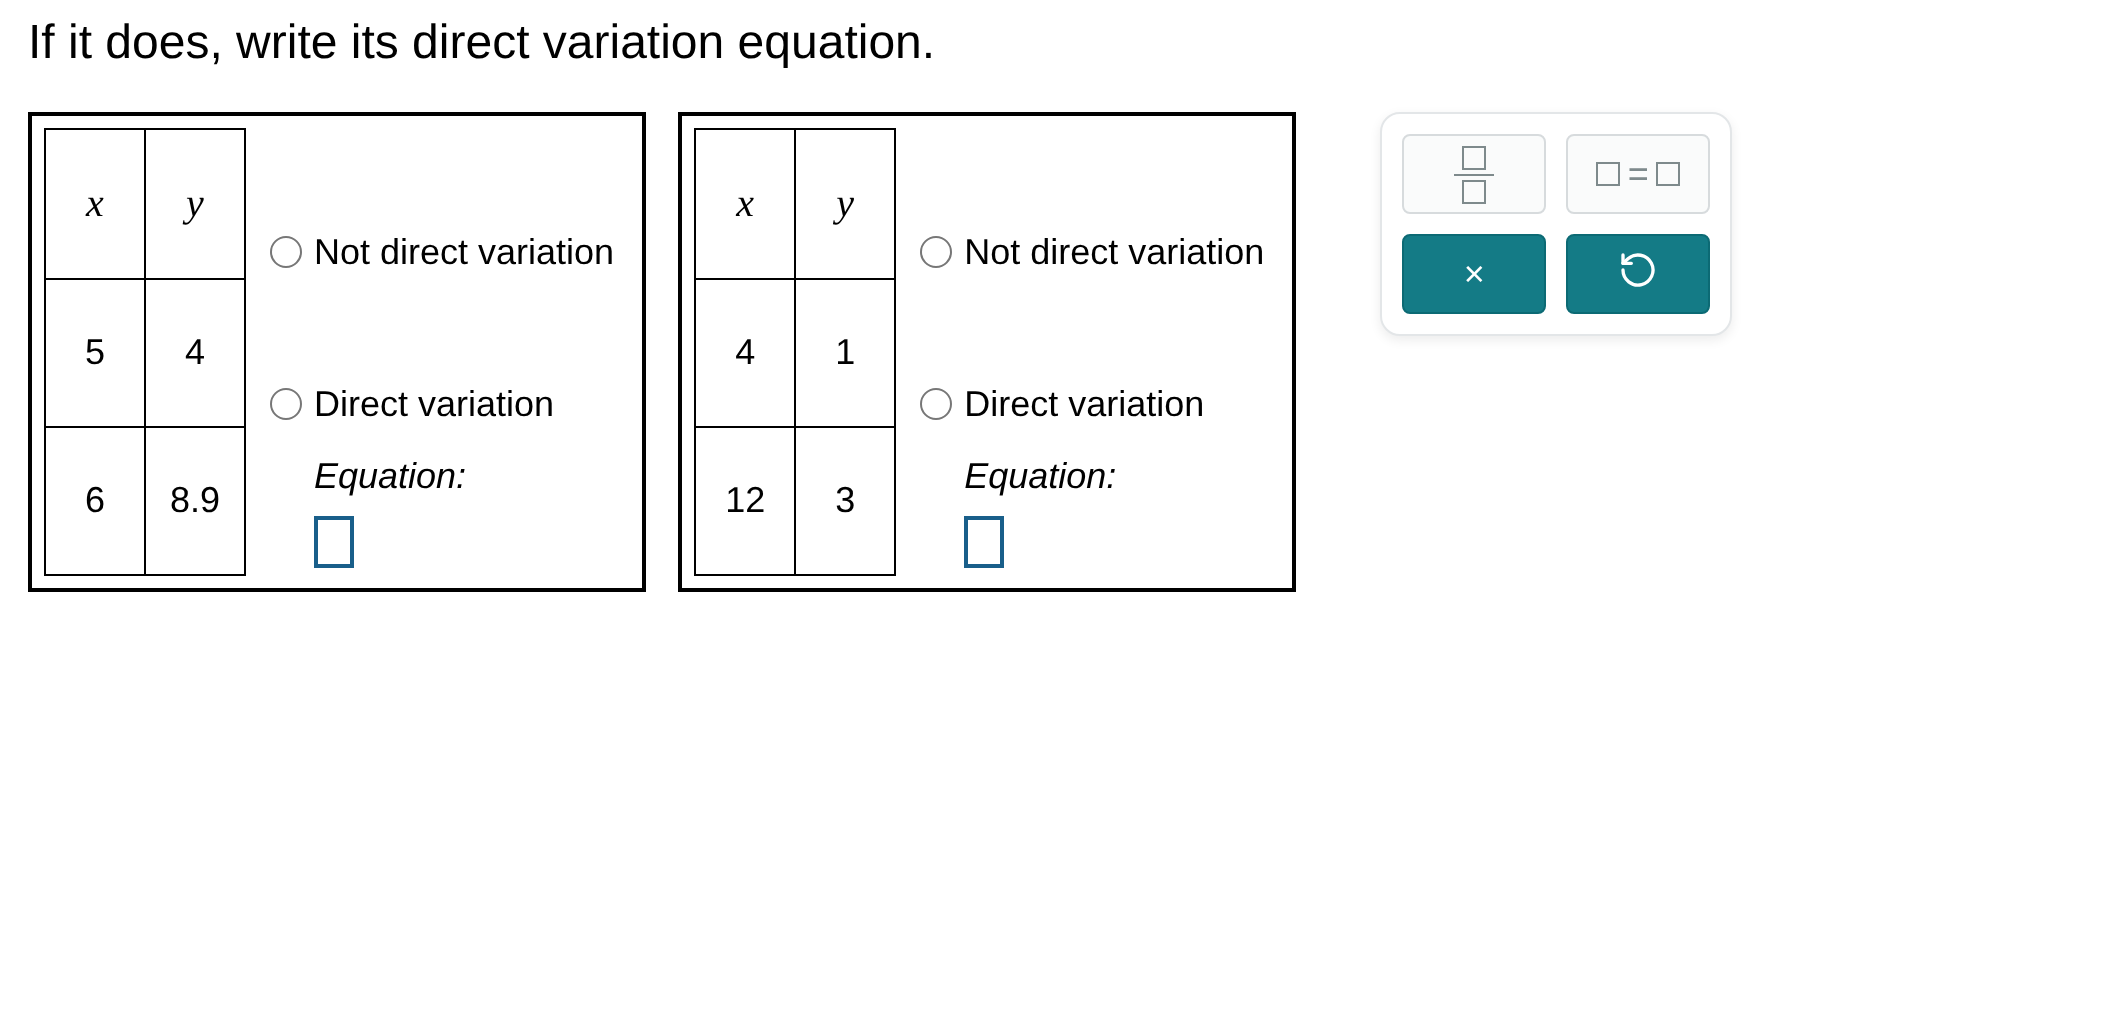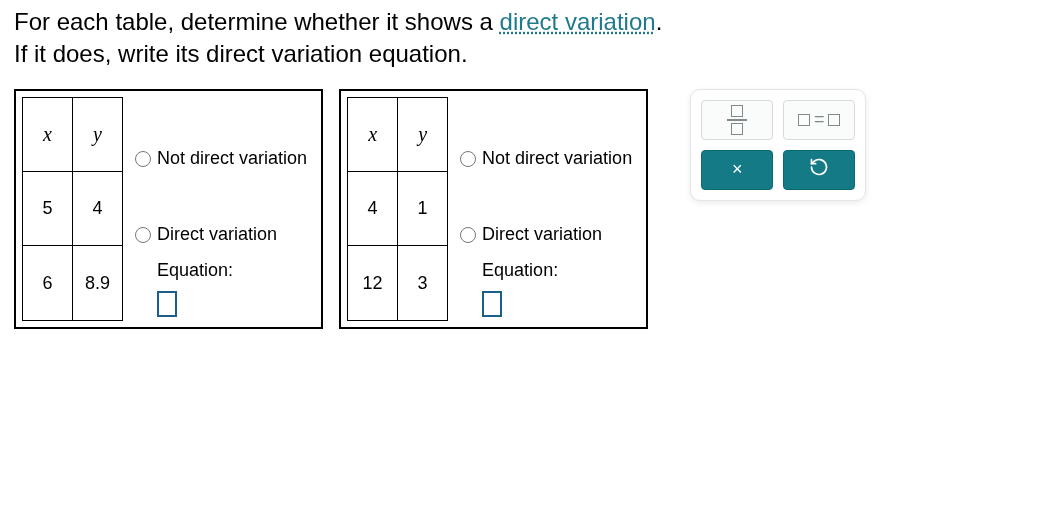--- a/index.html
+++ b/index.html
@@ -35,21 +35,21 @@
   }
   .xy-table th { font-weight: normal; font-style: italic; font-family: 'Times New Roman', serif; font-size: 20px; }
 
   .choices { display: flex; flex-direction: column; padding: 4px 8px 4px 4px; font-size: 18px; }
   .choice-row { display: flex; align-items: center; height: 36px; margin-top: 40px; }
   .choice-row .label { margin-left: 6px; }
   .radio {
     width: 16px; height: 16px; border: 1.5px solid #777; border-radius: 50%;
     display: inline-block; background: #fff; cursor: pointer; flex: 0 0 auto;
   }
-  .eq-label { padding-left: 22px; height: 36px; display:flex; align-items:center; }
+  .eq-label { padding-left: 22px; height: 36px; display:flex; align-items:center;font-style:italic; }
   .eq-slot {
     margin-left: 22px;
     width: 20px; height: 26px; border: 2px solid #195f8a;
     background: #fff; cursor: text; margin-top: 2px;
   }
 
   .tool-panel {
     border: 1px solid #e3e6e8; border-radius: 10px; padding: 10px;
     box-shadow: 0 2px 6px rgba(0,0,0,0.08);
     background: #fff;
@@ -67,23 +67,20 @@
   .frac-icon { display:flex; flex-direction:column; align-items:center; line-height:1; }
   .frac-icon .sq { width:12px; height:12px; border:1.5px solid #7e8a8c; }
   .frac-icon .bar { width:20px; height:1.5px; background:#7e8a8c; margin:2px 0; }
   .eqn-icon { display:flex; align-items:center; gap:4px; color:#7e8a8c; }
   .eqn-icon .sq { width:12px; height:12px; border:1.5px solid #7e8a8c; display:inline-block; }
 </style>
 </head>
 <body>
 
 <div class="prompt-area">
-  <div class="prompt-line">
-    <span>For each table, determine whether it shows a </span><span class="link-term">direct variation</span><span>.</span>
-  </div>
   <div class="prompt-line">If it does, write its direct variation equation.</div>
 </div>
 
 <div class="work-row">
 
   <div class="problem-box">
     <table class="xy-table">
       <tbody>
           <tr>
         <th>x</th>

